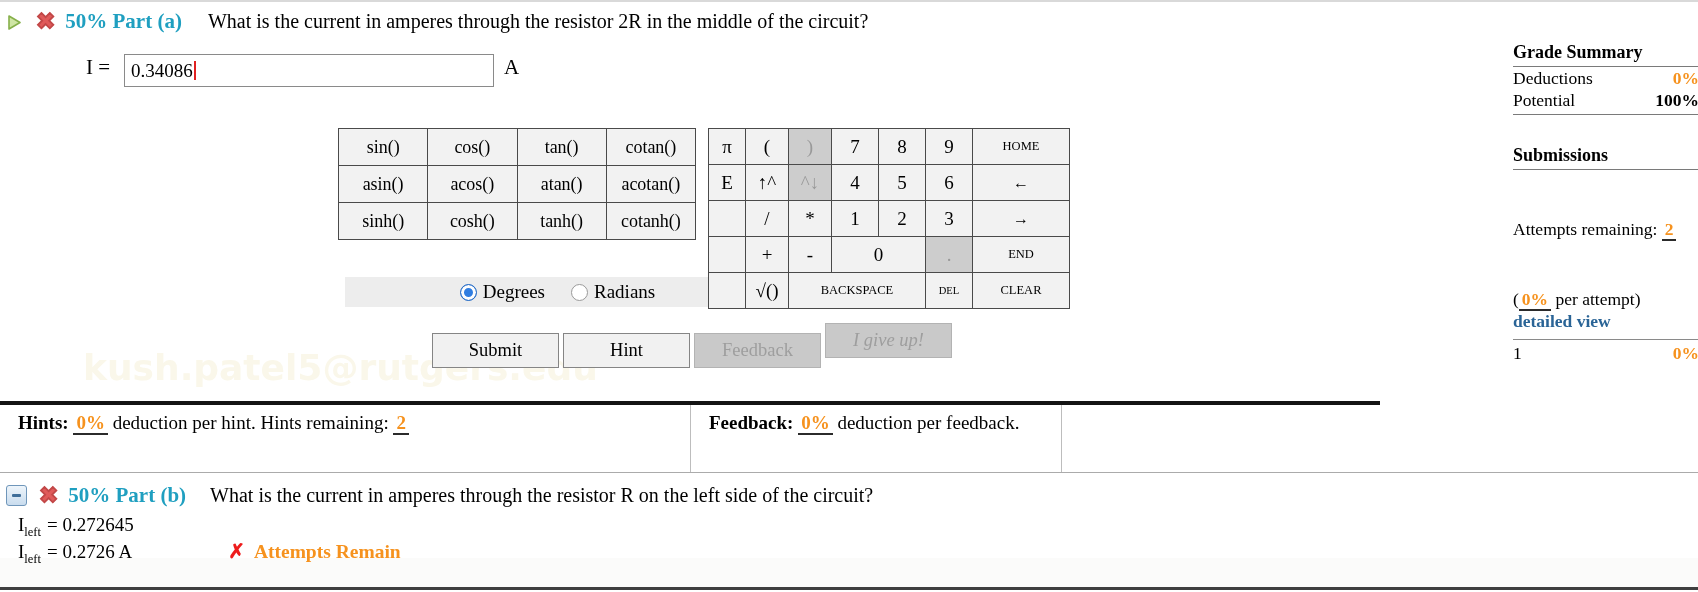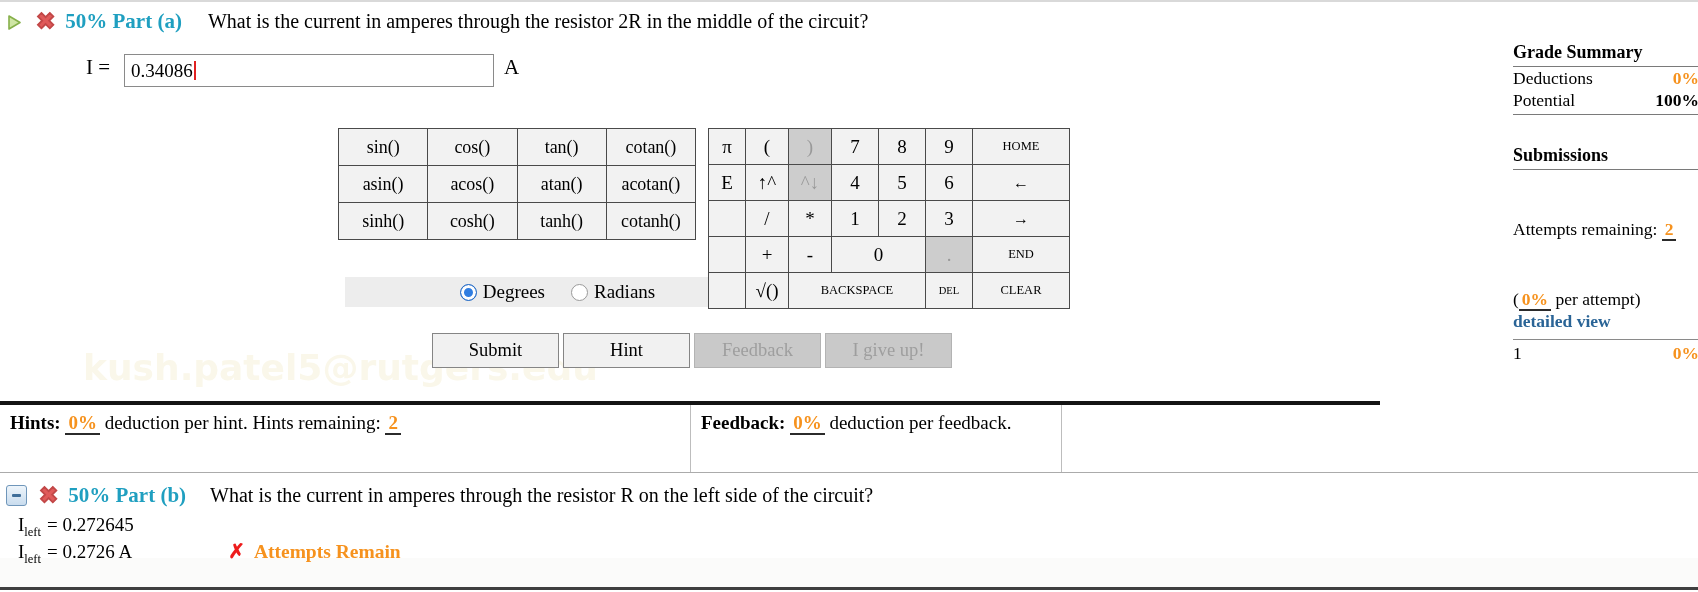--- a/index.html
+++ b/index.html
@@ -52,21 +52,21 @@
 
   
   .btn{height:33px;width:125px;display:flex;align-items:center;justify-content:center;
        font-size:18.5px;background:#f1f1f1;border:1px solid #858585;z-index:2;}
   .btn.disabled{background:#c9c9c9;color:#9e9e9e;border-color:#b3b3b3;}
 
   
   .black-bar{left:0;top:401px;width:1380px;height:4px;background:#141414;z-index:2;}
   .hf-cell{top:405px;height:67px;border-right:1px solid #bdbdbd;box-sizing:border-box;
            padding:7px 0 0 10px;font-size:19px;background:transparent;z-index:2;}
-  .hf-label{font-weight:bold;}
+  .hf-label{font-weight:bold;margin-left:8px;}
   .orange-u{color:#f6921e;font-weight:bold;border-bottom:2px solid #2b2b2b;padding:0 3px;}
   .gray-line{left:0;top:472px;width:1698px;height:1px;background:#ababab;z-index:2;}
 
   
   .pb-line{font-size:19px;z-index:2;display:flex;align-items:baseline;}
   .pb-line sub{font-size:12.5px;}
   .attempt-x{color:#ee1c1c;font-weight:bold;font-size:20px;}
   .attempt-txt{color:#f6921e;font-weight:bold;font-size:19.5px;margin-left:9px;}
 
   
@@ -168,21 +168,21 @@
   <div class="k empty"></div>
   <div class="k">√()</div>
   <div class="k small" style="grid-column:span 3;text-align:center;">BACKSPACE</div>
   <div class="k tiny">DEL</div>
   <div class="k small">CLEAR</div>
 </div>
 
 <div class="abs btn" style="left:432px;top:333px;">Submit</div>
 <div class="abs btn" style="left:563px;top:333px;">Hint</div>
 <div class="abs btn disabled" style="left:694px;top:333px;">Feedback</div>
-<div class="abs btn disabled" style="left:825px;top:333px;">I give up!</div>
+<div class="abs btn disabled" style="left:825px;top:323px;font-style:italic;">I give up!</div>
 
 <div class="abs black-bar"></div>
 <div class="abs hf-cell" style="left:0;width:691px;">
   <span class="hf-label">Hints:</span>
   <span class="orange-u">0%</span>
   <span>deduction per hint. Hints remaining:</span>
   <span class="orange-u">2</span>
 </div>
 <div class="abs hf-cell" style="left:691px;width:371px;">
   <span class="hf-label">Feedback:</span>

